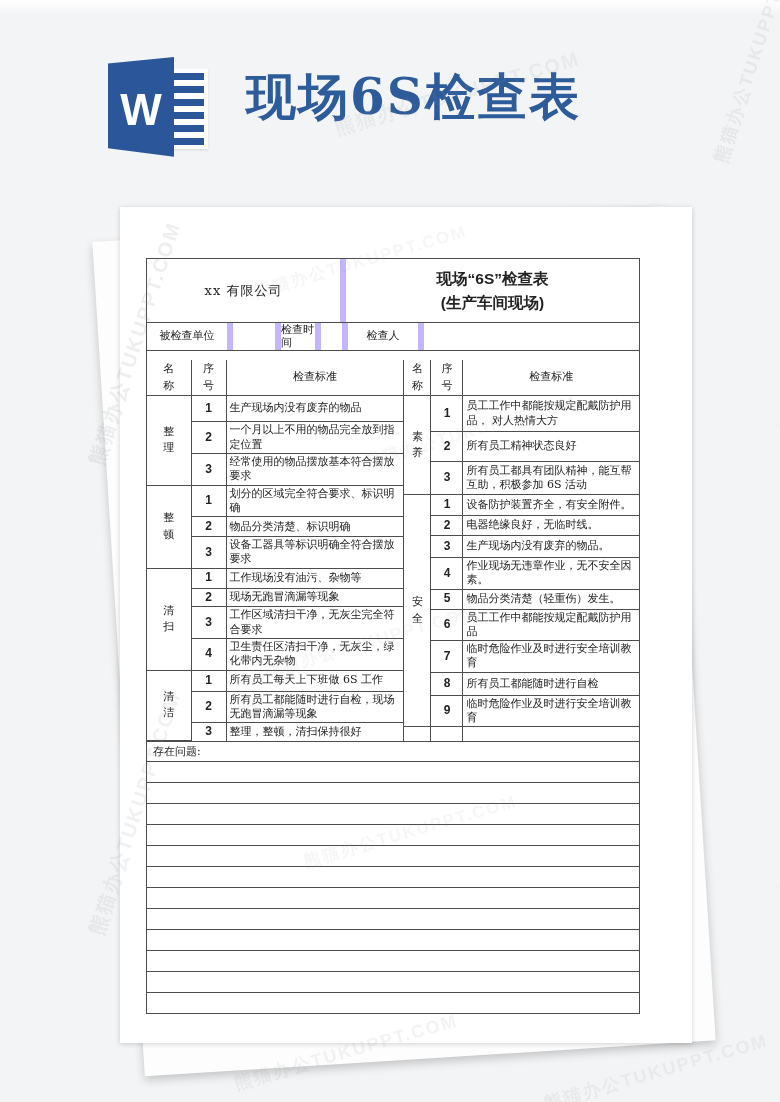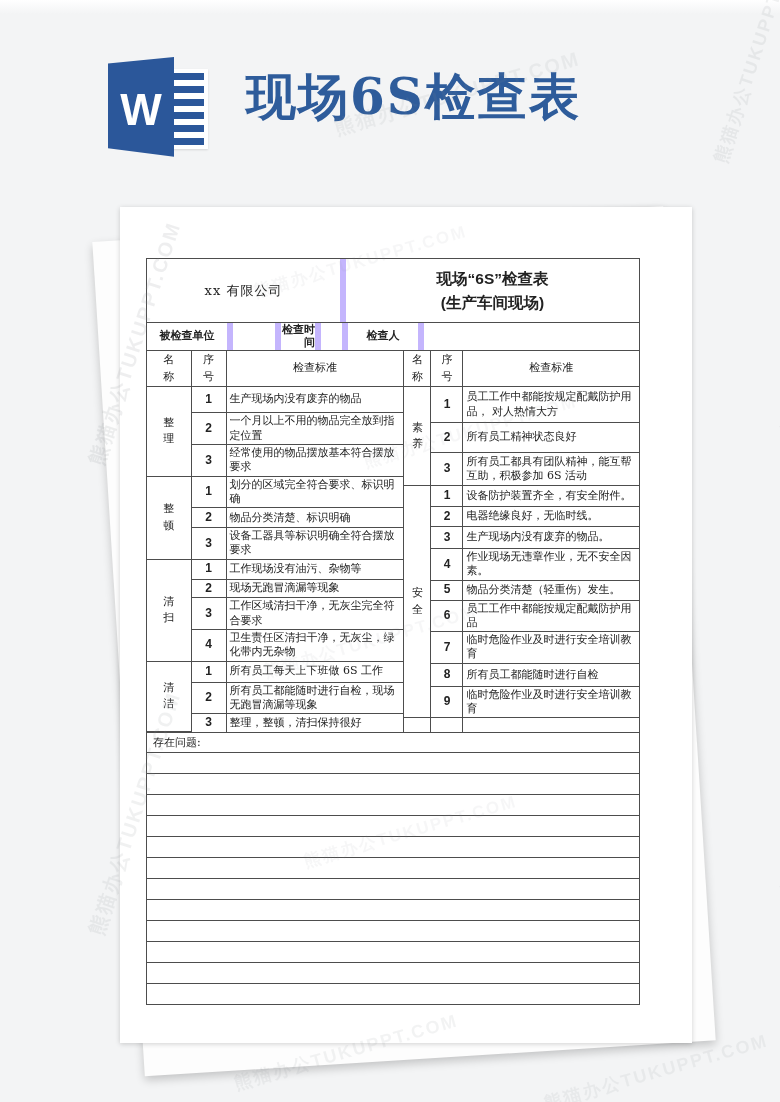--- a/index.html
+++ b/index.html
@@ -65,27 +65,27 @@
     font-size:13px; letter-spacing:1px;
   }
   .row-title .form-title{
     flex:1; display:flex; flex-direction:column; align-items:center; justify-content:center;
     font-family:"Liberation Sans", sans-serif; font-weight:700; font-size:15.5px; line-height:1.5;
   }
 
   .row-info{ display:flex; height:28px; border-bottom:1px solid #4d4d4d; }
   .row-info .cell{
     display:flex; align-items:center; justify-content:center;
-    font-size:11px; line-height:1.15; text-align:right; overflow:hidden;font-weight:bold;
+    font-size:11px; line-height:1.15; text-align:left; overflow:hidden;
   }
   .w-unit{width:86px;} .w-unitv{width:48px;} .w-time{width:40px;}
   .w-timev{width:27px;} .w-insp{width:76px;} .w-inspv{flex:1;}
 
   .row-grid{ display:flex; align-items:stretch; }
-  .row-grid table{ border-collapse:collapse; table-layout:fixed; }
+  .row-grid table{ border-collapse:collapse; table-layout:fixed;margin-top:9px; }
   .row-grid table.left{ width:258px; }
   .row-grid table.right{ width:236px; }
   .row-grid td{
     border:1px solid #4d4d4d; vertical-align:middle; padding:1px 3px;
     line-height:1.3; overflow:hidden;
   }
   .row-grid tr:first-child td{ border-top:none; }
   .row-grid tr:last-child td{ border-bottom:none; }
   table.left td:first-child{ border-left:none; }
   table.right td:last-child{ border-right:none; }

